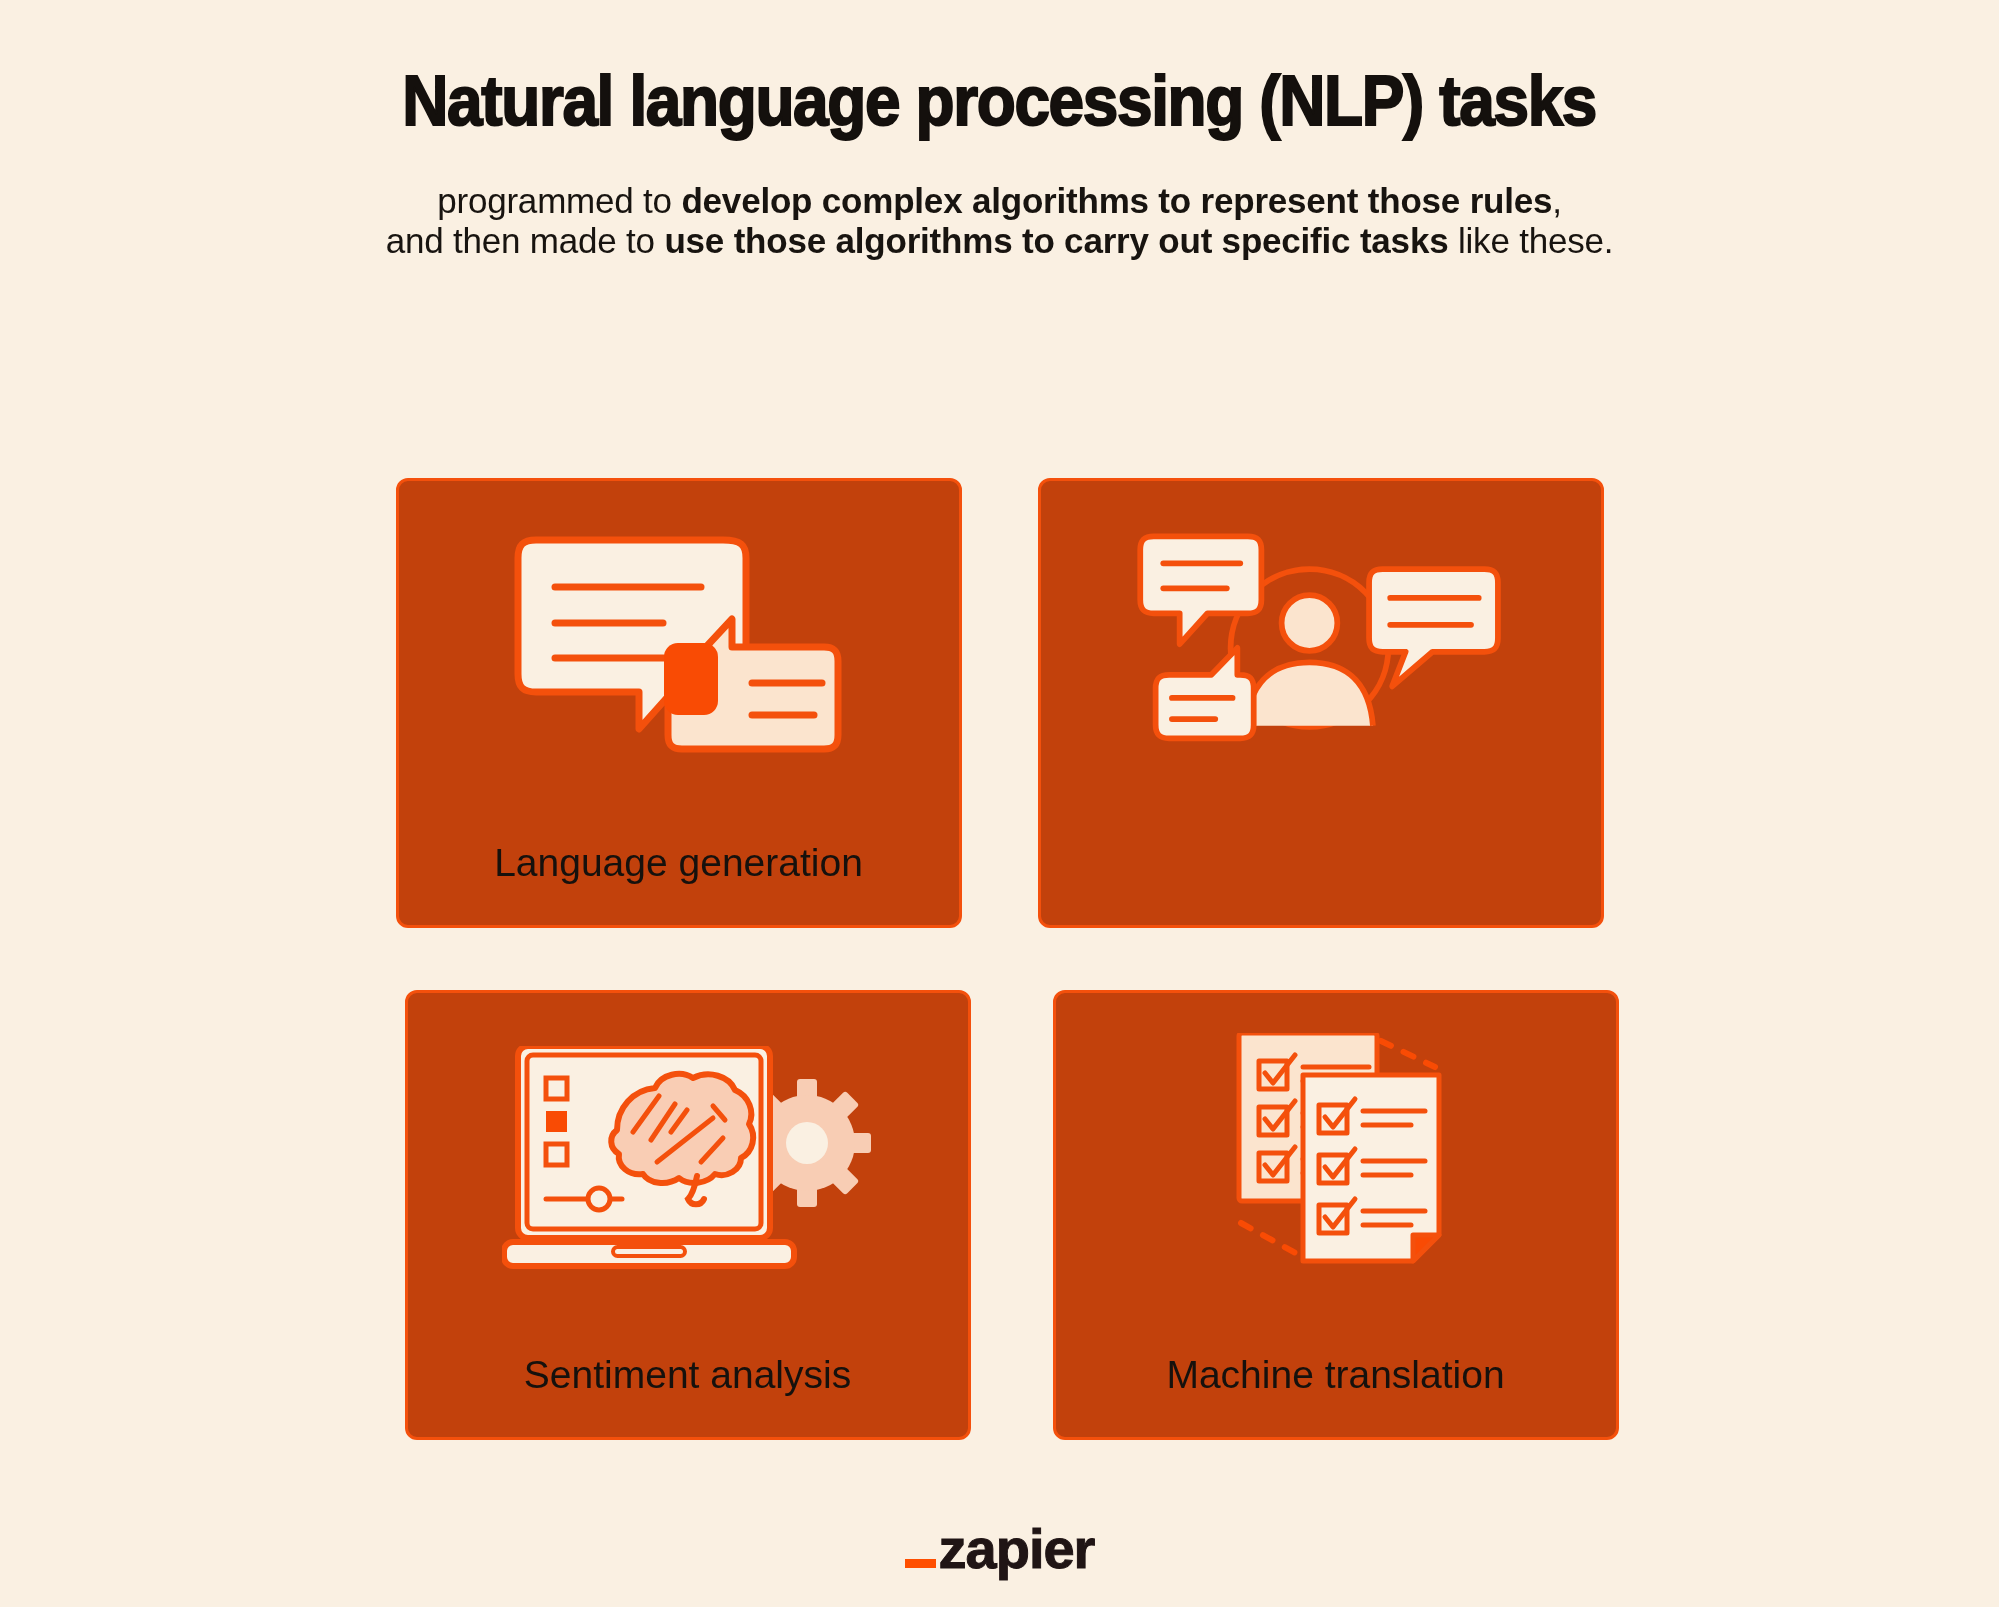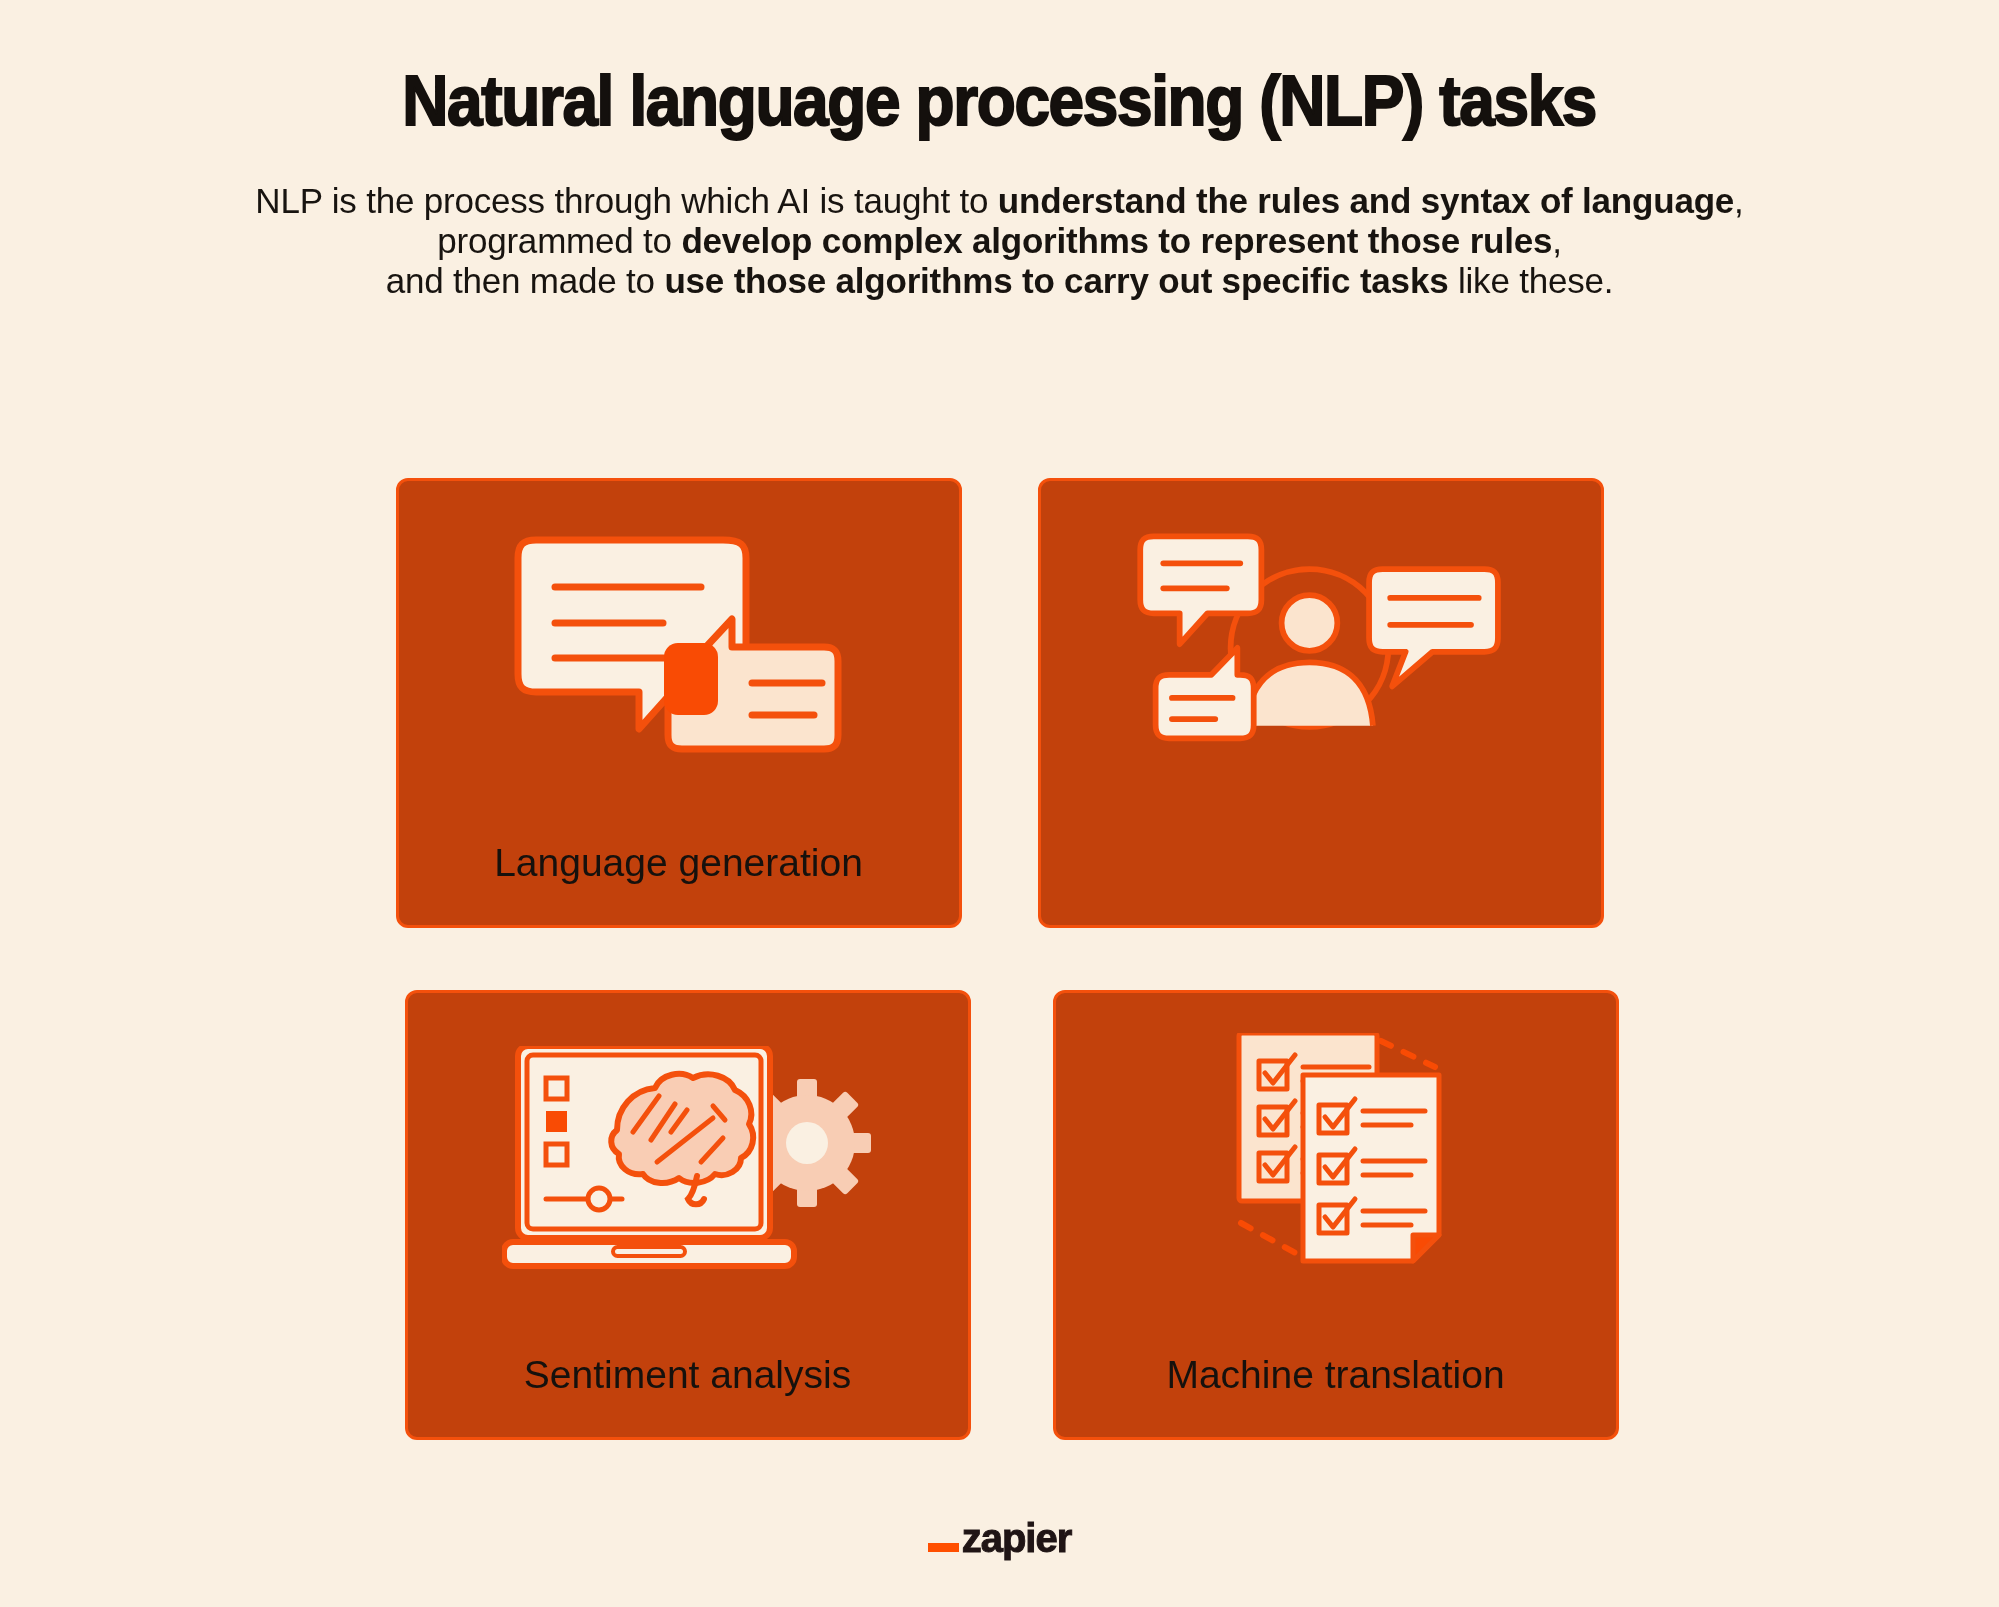--- a/index.html
+++ b/index.html
@@ -35,33 +35,32 @@
     position:absolute; top:0; left:0; width:100%; height:330px;
     display:flex; align-items:center; justify-content:center;
   }
   .card-label {
     position:absolute; bottom:40px; left:0; width:100%;
     text-align:center; font-size:39px; color:#16110D;
   }
   .logo { position:absolute; top:1516px; left:0; width:100%; text-align:center; white-space:nowrap; }
   .logo-underscore { display:inline-block; width:31px; height:9px; background:#FF4F00; margin-right:3px; }
   .logo-text {
-    font-size:40px; font-weight:700; color:#201515;
+    font-size:56px; font-weight:700; color:#201515;
     letter-spacing:-1px; -webkit-text-stroke:1px #201515;
   }
 </style>
 </head>
 <body>
 
 <header class="title-wrap">
   <h1 class="title" style="margin:0">Natural language processing (NLP) tasks</h1>
 </header>
 
 <div class="subtitle">
-  <div><span>NLP is the process through which AI is taught to </span><b>understand the rules and syntax of language</b><span>,</span></div>
   <div><span>programmed to </span><b>develop complex algorithms to represent those rules</b><span>,</span></div>
   <div><span>and then made to </span><b>use those algorithms to carry out specific tasks</b><span> like these.</span></div>
 </div>
 
 <div class="row row1">
 
   <article class="card">
     <div class="icon-wrap">
       <svg width="332" height="222" viewBox="0 0 332 222" fill="none">
         <g stroke="#F4500C" stroke-width="7" stroke-linecap="round" stroke-linejoin="round">

